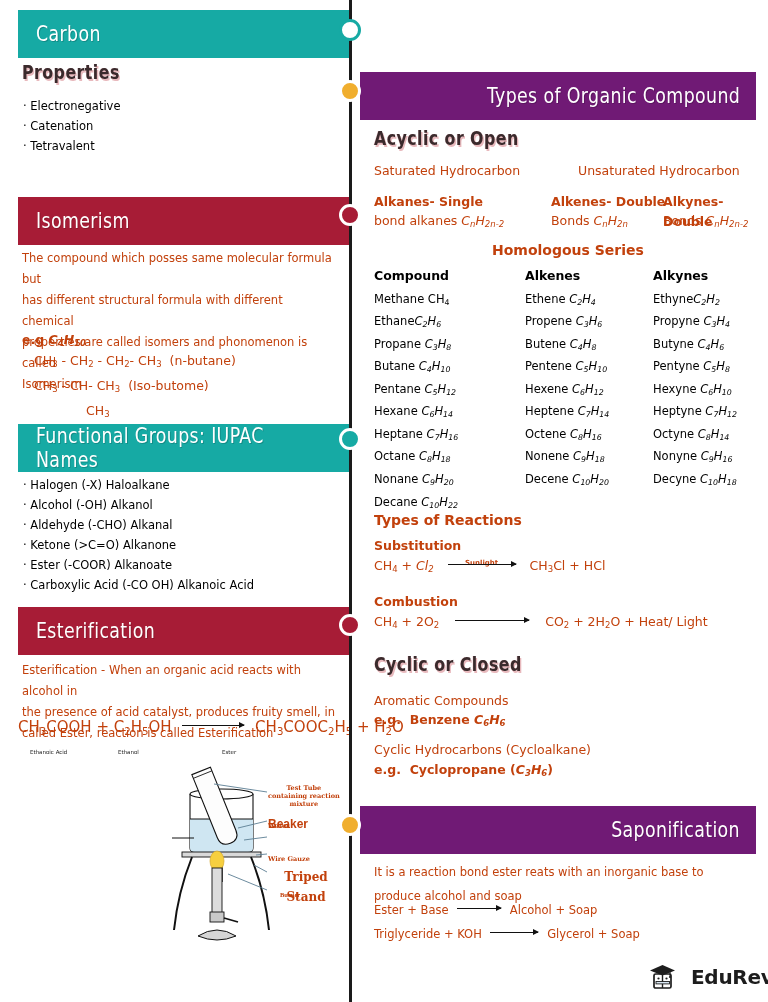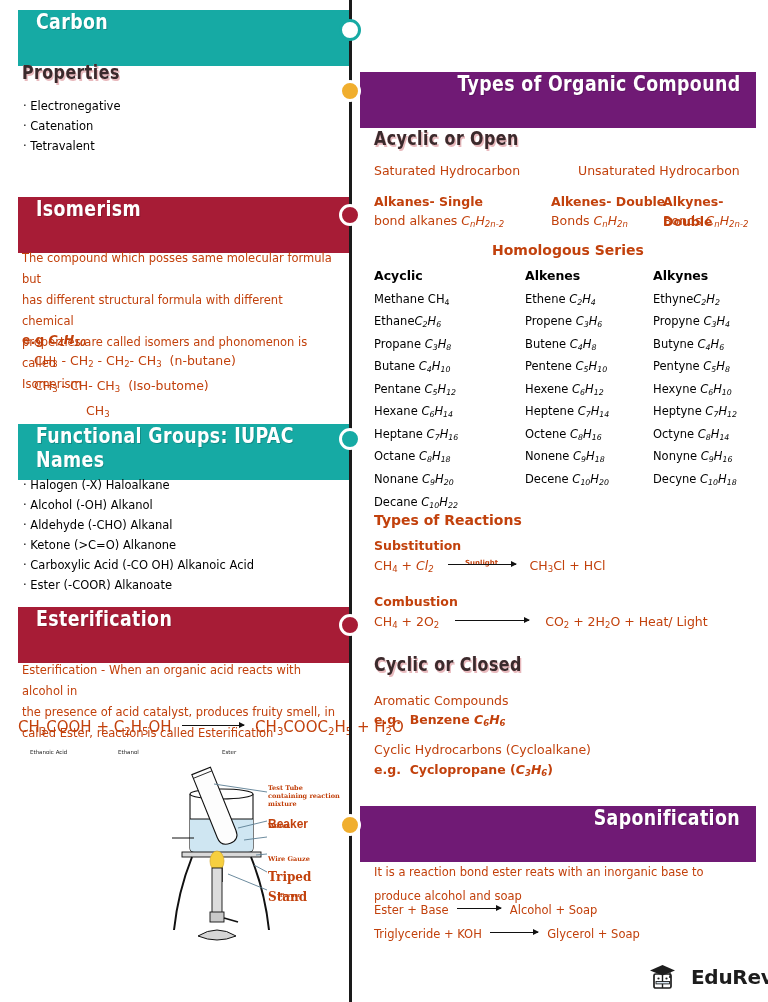--- a/index.html
+++ b/index.html
@@ -22,24 +22,24 @@
     border: 3px solid #ffffff; z-index: 6;
     left: 339px;
   }
   .node.teal { background: #16aaa4; }
   .node.red  { background: #a71c36; }
   .node.amber{ background: #f0ae2e; }
   .node.hollow-teal { background: #ffffff; border-color:#16aaa4; }
 
   
   .banner {
-    position: absolute; display: flex; align-items: flex-start;
-    height: 56px;
+    position: absolute; display: flex; align-items: center;
+    height: 48px;
     font-family: "DejaVu Sans Condensed","Liberation Sans", sans-serif;
-    font-weight: bold; color: #ffffff;
+    font-weight: normal; color: #ffffff;
     letter-spacing: .4px;
     font-size: 21px;
   }
   .banner.teal  { background: #16aaa4; }
   .banner.red   { background: #a71c36; }
   .banner.amber { background: #701a75; }
   .banner.left  { left: 18px; width: 334px; padding-left: 18px; justify-content: flex-start; }
   .banner.right { left: 360px; width: 396px; padding-right: 16px; justify-content: flex-end; }
 
   .banner span {
@@ -96,21 +96,21 @@
     position:absolute; left:50%; transform:translateX(-50%); top:-13px;
     font-size: 7px; font-weight:bold; white-space:nowrap;
   }
 
   
   .hcol { position: absolute; font-size: 11.5px; line-height: 19.6px; }
   .hcol .h { font-weight: bold; font-size: 12.5px; display:block; margin-bottom: 4px; }
   .hcol div { white-space: nowrap; }
 
   
-  .figure { position: absolute; left: 172px; top: 762px; width: 172px; height: 186px; }
+  .figure { position: absolute; left: 172px; top: 762px; width: 172px; height: 186px; text-align: center; }
 
   
   .logo { position: absolute; left: 648px; top: 962px; display:flex; align-items:center; gap:13px; }
   .logo .word { font-family:"DejaVu Sans", sans-serif; font-weight:bold; font-size:20px; color:#1d1d1d; letter-spacing:-.3px; }
 </style>
 </head>
 <body>
 
 <div class="page">
 
@@ -156,22 +156,22 @@
 
   <div class="banner teal left" style="top:424px">
     <span>Functional Groups: IUPAC Names</span>
   </div>
 
   <ul class="bullets" style="position:absolute; left:22px; top:474px; width:320px; line-height:19.5px">
     <li>Halogen (-X) Haloalkane</li>
     <li>Alcohol (-OH) Alkanol</li>
     <li>Aldehyde (-CHO) Alkanal</li>
     <li>Ketone (&gt;C=O) Alkanone</li>
+    <li>Ester (-COOR) Alkanoate</li>
     <li>Carboxylic Acid (-CO OH) Alkanoic Acid</li>
-    <li>Ester (-COOR) Alkanoate</li>
   </ul>
 
   <div class="banner red left" style="top:607px">
     <span>Esterification</span>
   </div>
 
   <div class="txt" style="left:22px; top:660px; width:318px; line-height:21px">
     <span class="bold">Esterification</span><span> - When an organic acid reacts with alcohol in</span>
     <div>the presence of acid catalyst, produces fruity smell, in</div>
     <div>called Ester, reaction is called Esterification</div>
@@ -246,21 +246,21 @@
 
   <div class="txt bold mid" style="left:551px; top:192px">Alkenes- Double</div>
   <div class="txt mid" style="left:551px; top:211px">Bonds <span class="formula">C<sub>n</sub>H<sub>2n</sub></span></div>
 
   <div class="txt bold mid" style="left:663px; top:192px">Alkynes-Double</div>
   <div class="txt mid" style="left:663px; top:211px">Bonds <span class="formula">C<sub>n</sub>H<sub>2n-2</sub></span></div>
 
   <div class="txt bigbold" style="left:492px; top:240px; font-size:14px">Homologous Series</div>
 
   <div class="hcol" style="left:374px; top:266px">
-    <span class="h">Acyclic</span>
+    <span class="h">Compound</span>
     <div>Methane CH<sub>4</sub></div>
     <div>Ethane<span class="formula">C<sub>2</sub>H<sub>6</sub></span></div>
     <div>Propane <span class="formula">C<sub>3</sub>H<sub>8</sub></span></div>
     <div>Butane <span class="formula">C<sub>4</sub>H<sub>10</sub></span></div>
     <div>Pentane <span class="formula">C<sub>5</sub>H<sub>12</sub></span></div>
     <div>Hexane <span class="formula">C<sub>6</sub>H<sub>14</sub></span></div>
     <div>Heptane <span class="formula">C<sub>7</sub>H<sub>16</sub></span></div>
     <div>Octane <span class="formula">C<sub>8</sub>H<sub>18</sub></span></div>
     <div>Nonane <span class="formula">C<sub>9</sub>H<sub>20</sub></span></div>
     <div>Decane <span class="formula">C<sub>10</sub>H<sub>22</sub></span></div>

